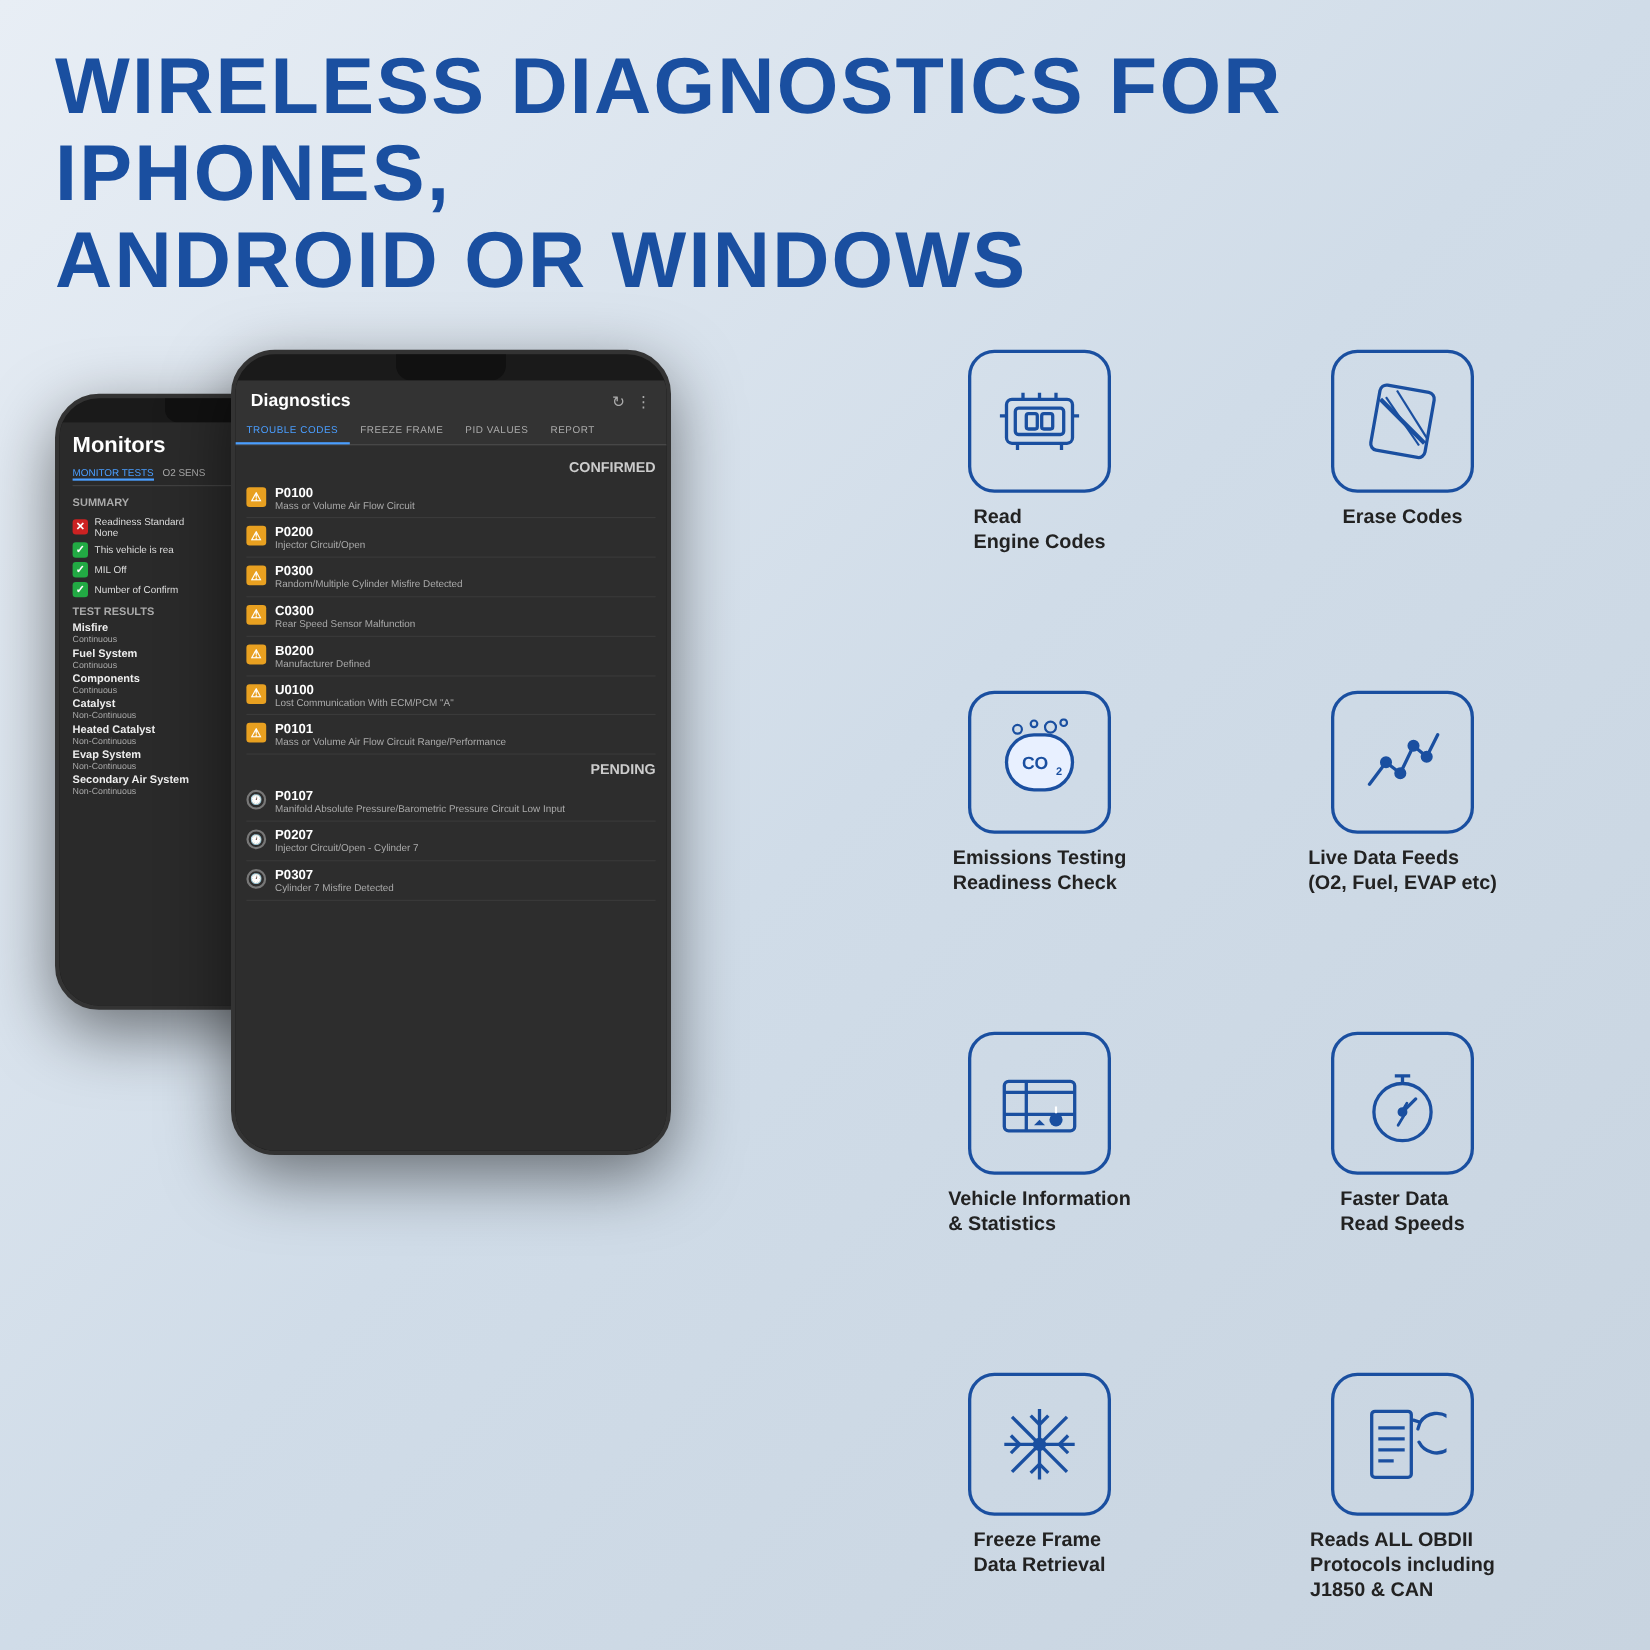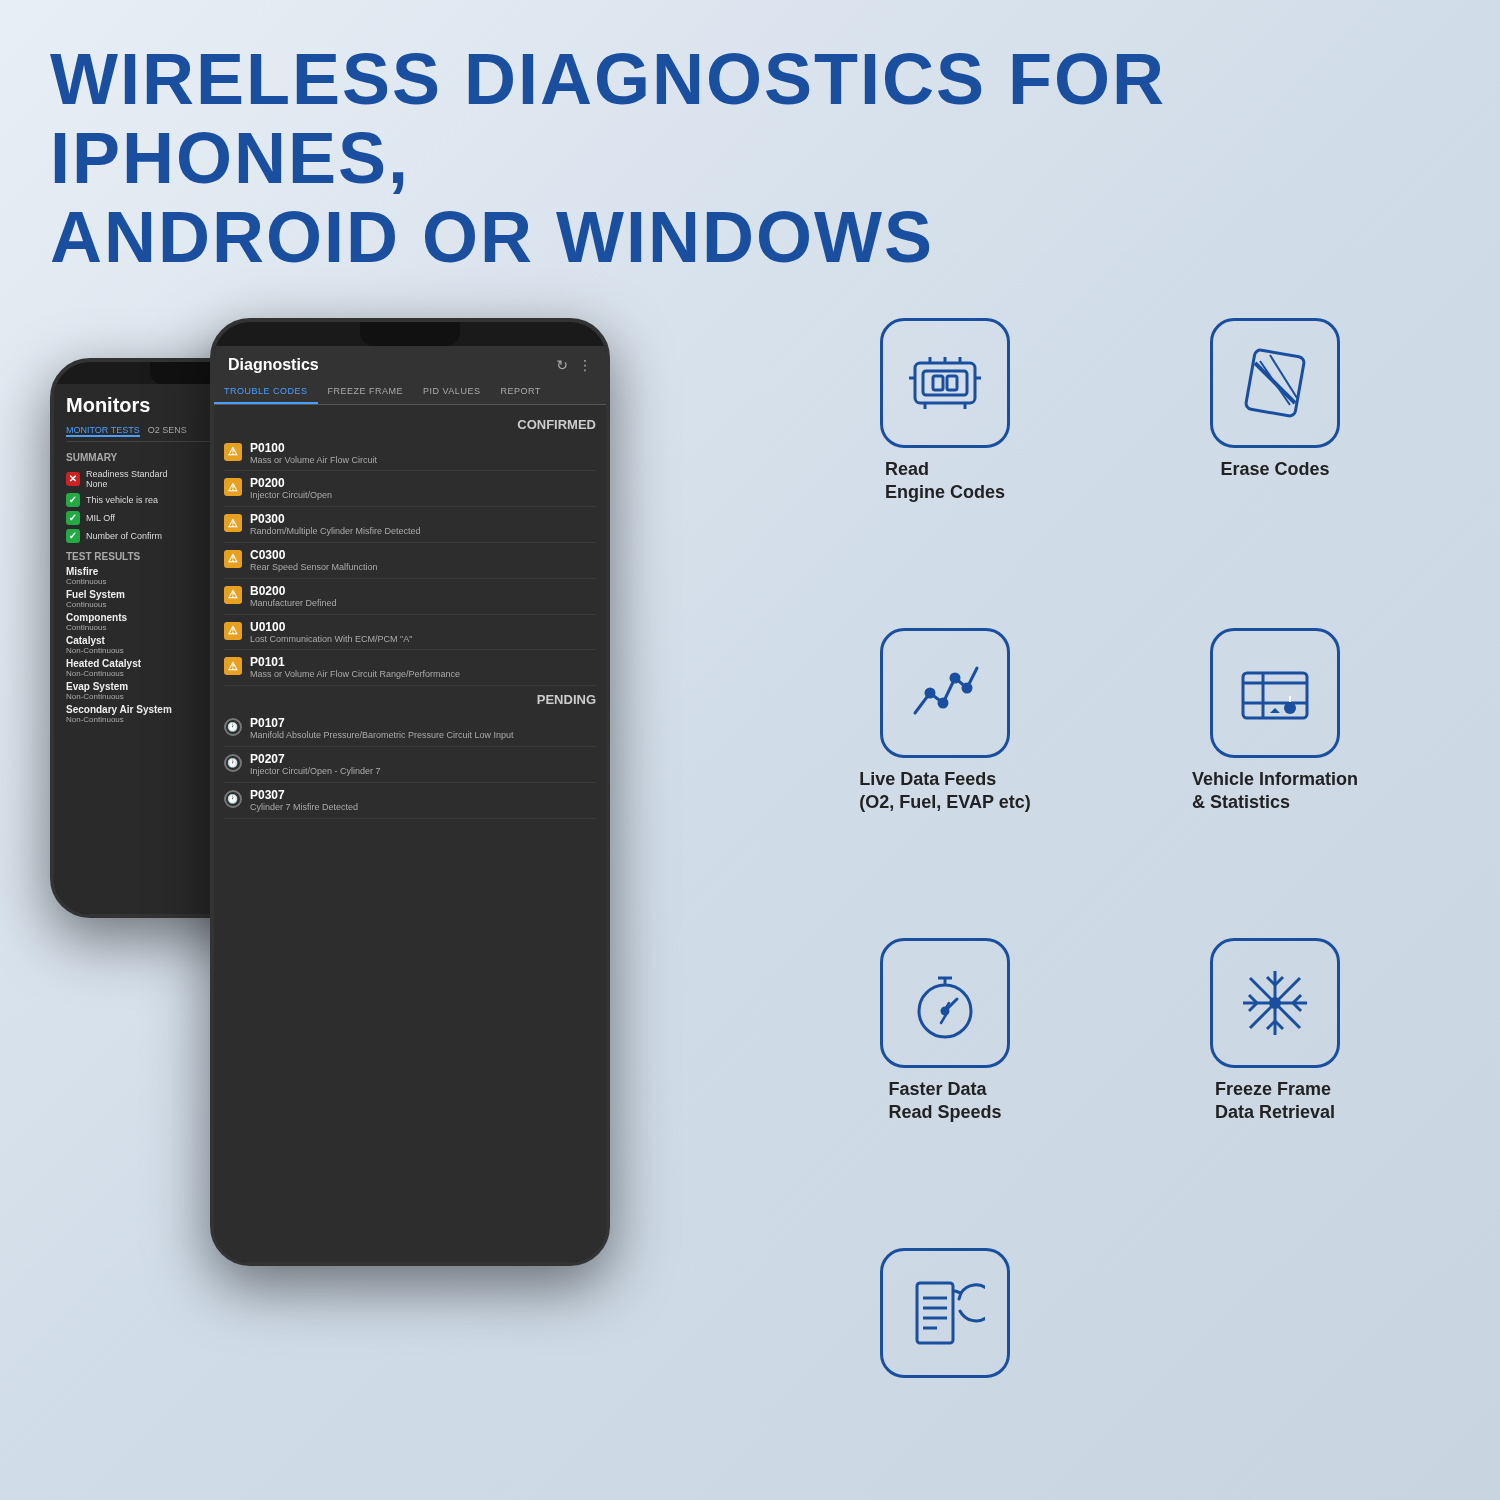--- a/index.html
+++ b/index.html
@@ -156,21 +156,21 @@
     }
 
     .test-result-sub {
       color: #aaa;
       font-size: 8px;
     }
 
     
     .phone-front {
       width: 400px;
-      height: 948px;
+      height: 732px;
       top: 20px;
       left: 180px;
       z-index: 2;
       border: 4px solid #333;
     }
 
     .phone-front .phone-notch {
       background: #111;
       height: 24px;
       width: 100px;
@@ -540,20 +540,37 @@
         <svg viewBox="0 0 80 80" fill="none" stroke="#1a4fa0" stroke-width="3">
           <rect x="15" y="10" width="50" height="60" rx="6" transform="rotate(10 40 40)"></rect>
           <line x1="25" y1="18" x2="55" y2="62" stroke-width="2"></line>
           <line x1="35" y1="12" x2="62" y2="55" stroke-width="2"></line>
           <line x1="20" y1="20" x2="60" y2="60" stroke-width="4"></line>
         </svg>
       </div>
       <div class="feature-label" style="white-space:pre-line;">Erase Codes</div>
     </div>
 
+    <div class="feature-item">
+      <div class="feature-icon-box">
+        <svg viewBox="0 0 80 80" fill="none">
+          <rect x="10" y="15" width="60" height="50" rx="25" fill="#e8f0ff" stroke="#1a4fa0" stroke-width="3"></rect>
+
+          <circle cx="20" cy="10" r="4" fill="none" stroke="#1a4fa0" stroke-width="2"></circle>
+          <circle cx="35" cy="5" r="3" fill="none" stroke="#1a4fa0" stroke-width="2"></circle>
+          <circle cx="50" cy="8" r="5" fill="none" stroke="#1a4fa0" stroke-width="2"></circle>
+          <circle cx="62" cy="4" r="3" fill="none" stroke="#1a4fa0" stroke-width="2"></circle>
+
+          <text x="24" y="46" font-size="16" font-weight="bold" fill="#1a4fa0" font-family="Arial">CO</text>
+          <text x="55" y="52" font-size="10" font-weight="bold" fill="#1a4fa0" font-family="Arial">2</text>
+        </svg>
+      </div>
+      <div class="feature-label" style="white-space:pre-line;">Emissions Testing
+Readiness Check</div>
+    </div>
 
     <div class="feature-item">
       <div class="feature-icon-box">
         <svg viewBox="0 0 80 80" fill="none" stroke="#1a4fa0" stroke-width="3">
           <polyline points="10,60 25,40 38,50 50,25 62,35 72,15" stroke-linecap="round" stroke-linejoin="round"></polyline>
           <circle cx="25" cy="40" r="4" fill="#1a4fa0"></circle>
           <circle cx="38" cy="50" r="4" fill="#1a4fa0"></circle>
           <circle cx="50" cy="25" r="4" fill="#1a4fa0"></circle>
           <circle cx="62" cy="35" r="4" fill="#1a4fa0"></circle>
         </svg>
@@ -624,17 +641,20 @@
           <rect x="12" y="10" width="36" height="60" rx="3"></rect>
           <line x1="18" y1="25" x2="42" y2="25"></line>
           <line x1="18" y1="35" x2="42" y2="35"></line>
           <line x1="18" y1="45" x2="42" y2="45"></line>
           <line x1="18" y1="55" x2="32" y2="55"></line>
 
           <path d="M56,20 A18,18 0 1,1 55,38" stroke-linecap="round"></path>
           <polyline points="50,18 56,20 54,26" stroke-linecap="round" stroke-linejoin="round"></polyline>
         </svg>
       </div>
+      <div class="feature-label" style="white-space:pre-line;">Reads ALL OBDII
+Protocols including
+J1850 &amp; CAN</div>
     </div>
 
   </div>
 
 </div>
 
 </body></html>

